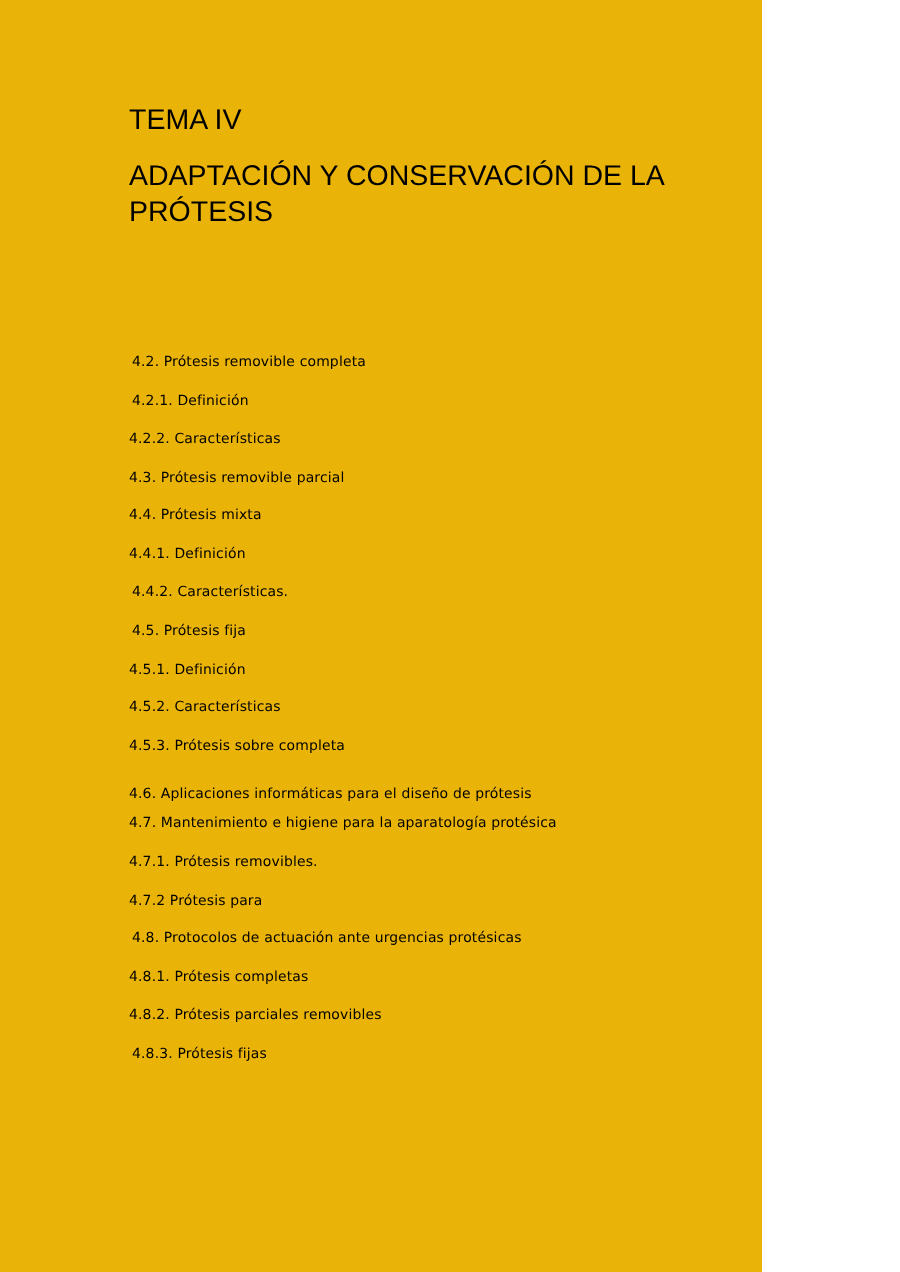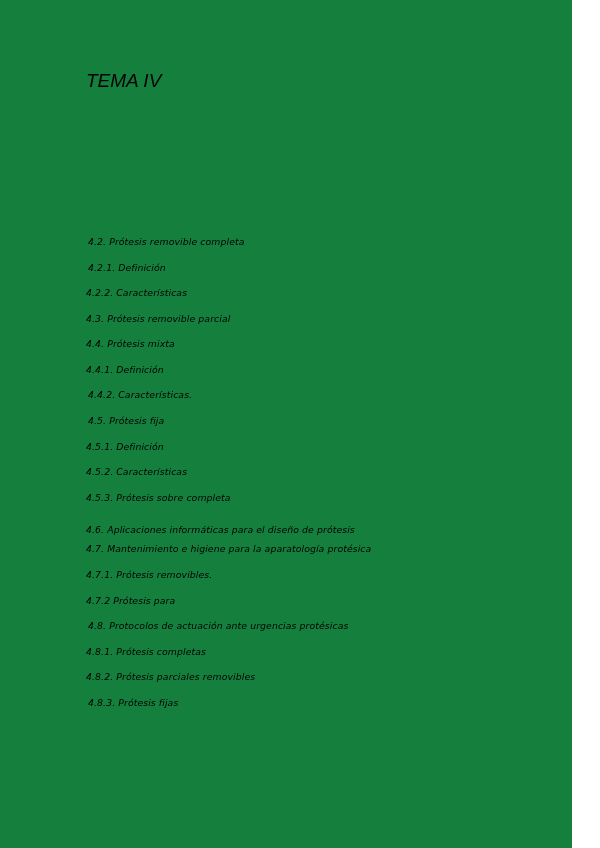--- a/index.html
+++ b/index.html
@@ -10,23 +10,22 @@
     body {
       width: 600px;
       height: 848px;
       position: relative;
       overflow: hidden;
       color: #000000;
     }
     .page {
       position: absolute;
       left: 0; top: 0;
-      width: 572px; height: 848px;
-      background: #15803d;
-      font-style: italic;
+      width: 508px; height: 848px;
+      background: #eab308;
     }
     .h-tema {
       position: absolute;
       left: 86px;
       top: 70px;
       font-family: "Liberation Sans", sans-serif;
       font-size: 19px;
       line-height: 22px;
       margin: 0;
       font-weight: normal;
@@ -59,20 +58,21 @@
       line-height: 12px;
       white-space: nowrap;
       letter-spacing: 0.1px;
     }
   </style>
 </head>
 <body>
 
 <div class="page">
   <h1 class="h-tema">TEMA IV</h1>
+  <h2 class="h-title">ADAPTACIÓN Y CONSERVACIÓN DE LA PRÓTESIS</h2>
 
   <div>
     <div class="toc-item" style="left:88px; top:236px;">4.2. Prótesis removible completa</div>
     <div class="toc-item" style="left:88px; top:262px;">4.2.1. Definición</div>
     <div class="toc-item" style="left:86px; top:287px;">4.2.2. Características</div>
     <div class="toc-item" style="left:86px; top:313px;">4.3. Prótesis removible parcial</div>
     <div class="toc-item" style="left:86px; top:338px;">4.4. Prótesis mixta</div>
     <div class="toc-item" style="left:86px; top:364px;">4.4.1. Definición</div>
     <div class="toc-item" style="left:88px; top:389px;">4.4.2. Características.</div>
     <div class="toc-item" style="left:88px; top:415px;">4.5. Prótesis fija</div>

